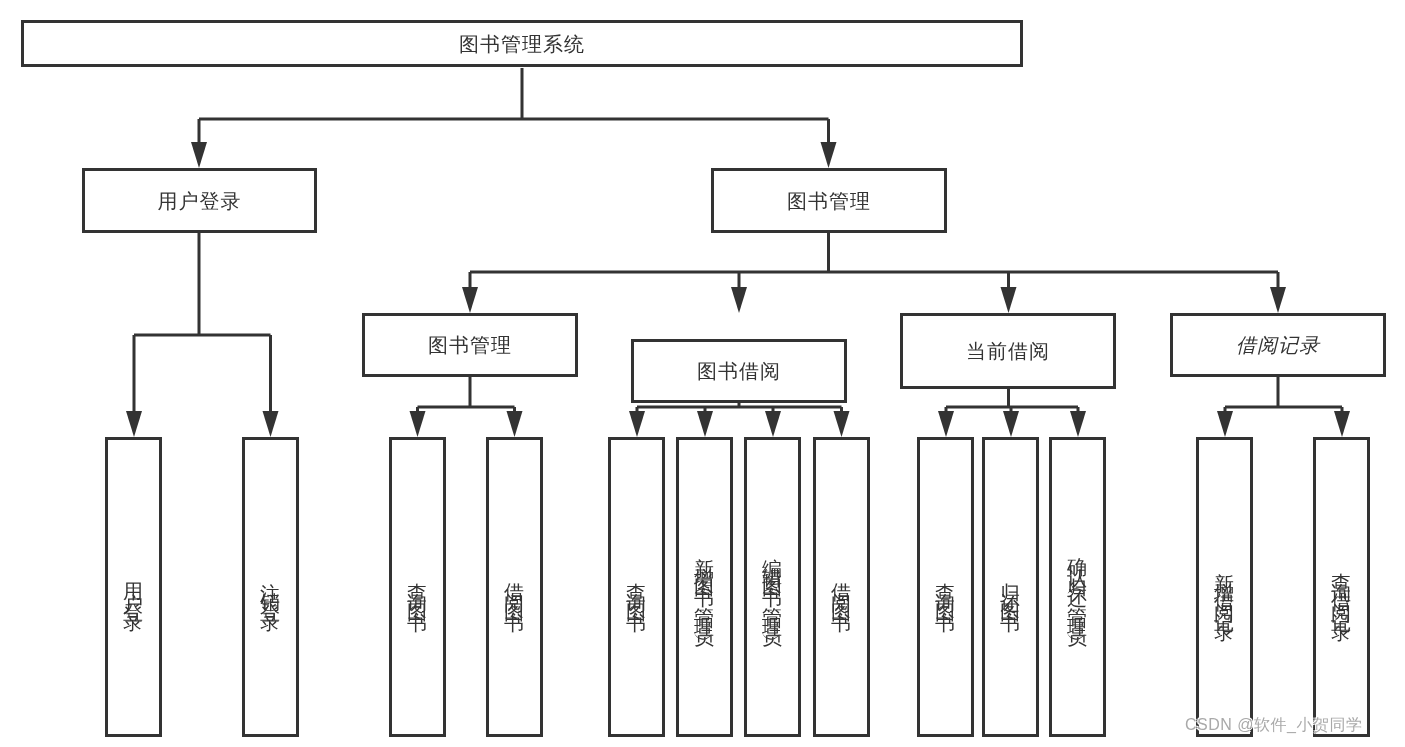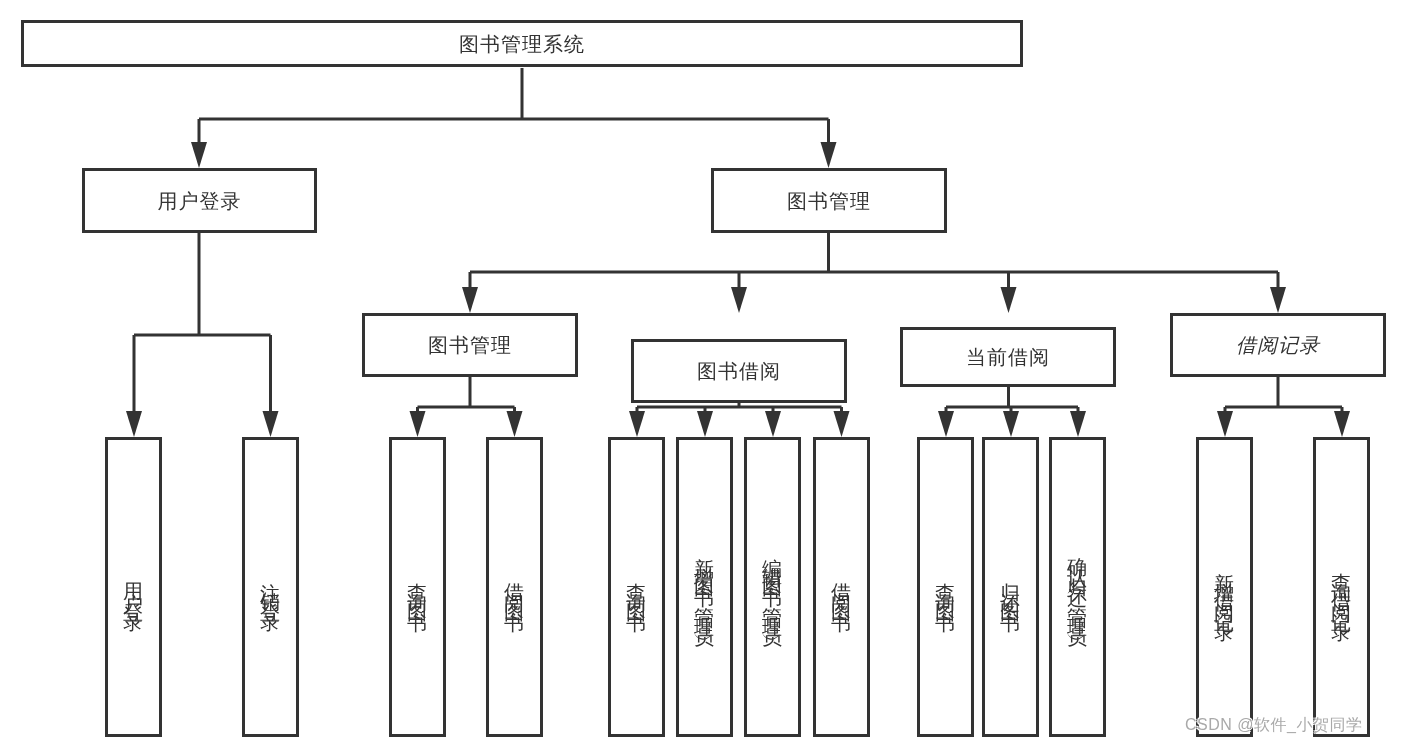--- a/index.html
+++ b/index.html
@@ -115,21 +115,21 @@
   <div class="node" style="left:711px;top:168px;width:236px;height:65px;">
     <span>图书管理</span>
   </div>
 
   <div class="node" style="left:362px;top:313px;width:216px;height:64px;">
     <span>图书管理</span>
   </div>
   <div class="node" style="left:631px;top:313px;width:216px;height:64px;margin-top:26px;">
     <span>图书借阅</span>
   </div>
-  <div class="node" style="left:900px;top:327px;width:216px;height:60px;">
+  <div class="node" style="left:900px;top:313px;width:216px;height:76px;">
     <span>当前借阅</span>
   </div>
   <div class="node" style="left:1170px;top:313px;width:216px;height:64px;font-style:italic;">
     <span>借阅记录</span>
   </div>
 
   <div class="vnode" style="left:105px;top:437px;">
     <span>用户登录</span>
   </div>
   <div class="vnode" style="left:242px;top:437px;">

